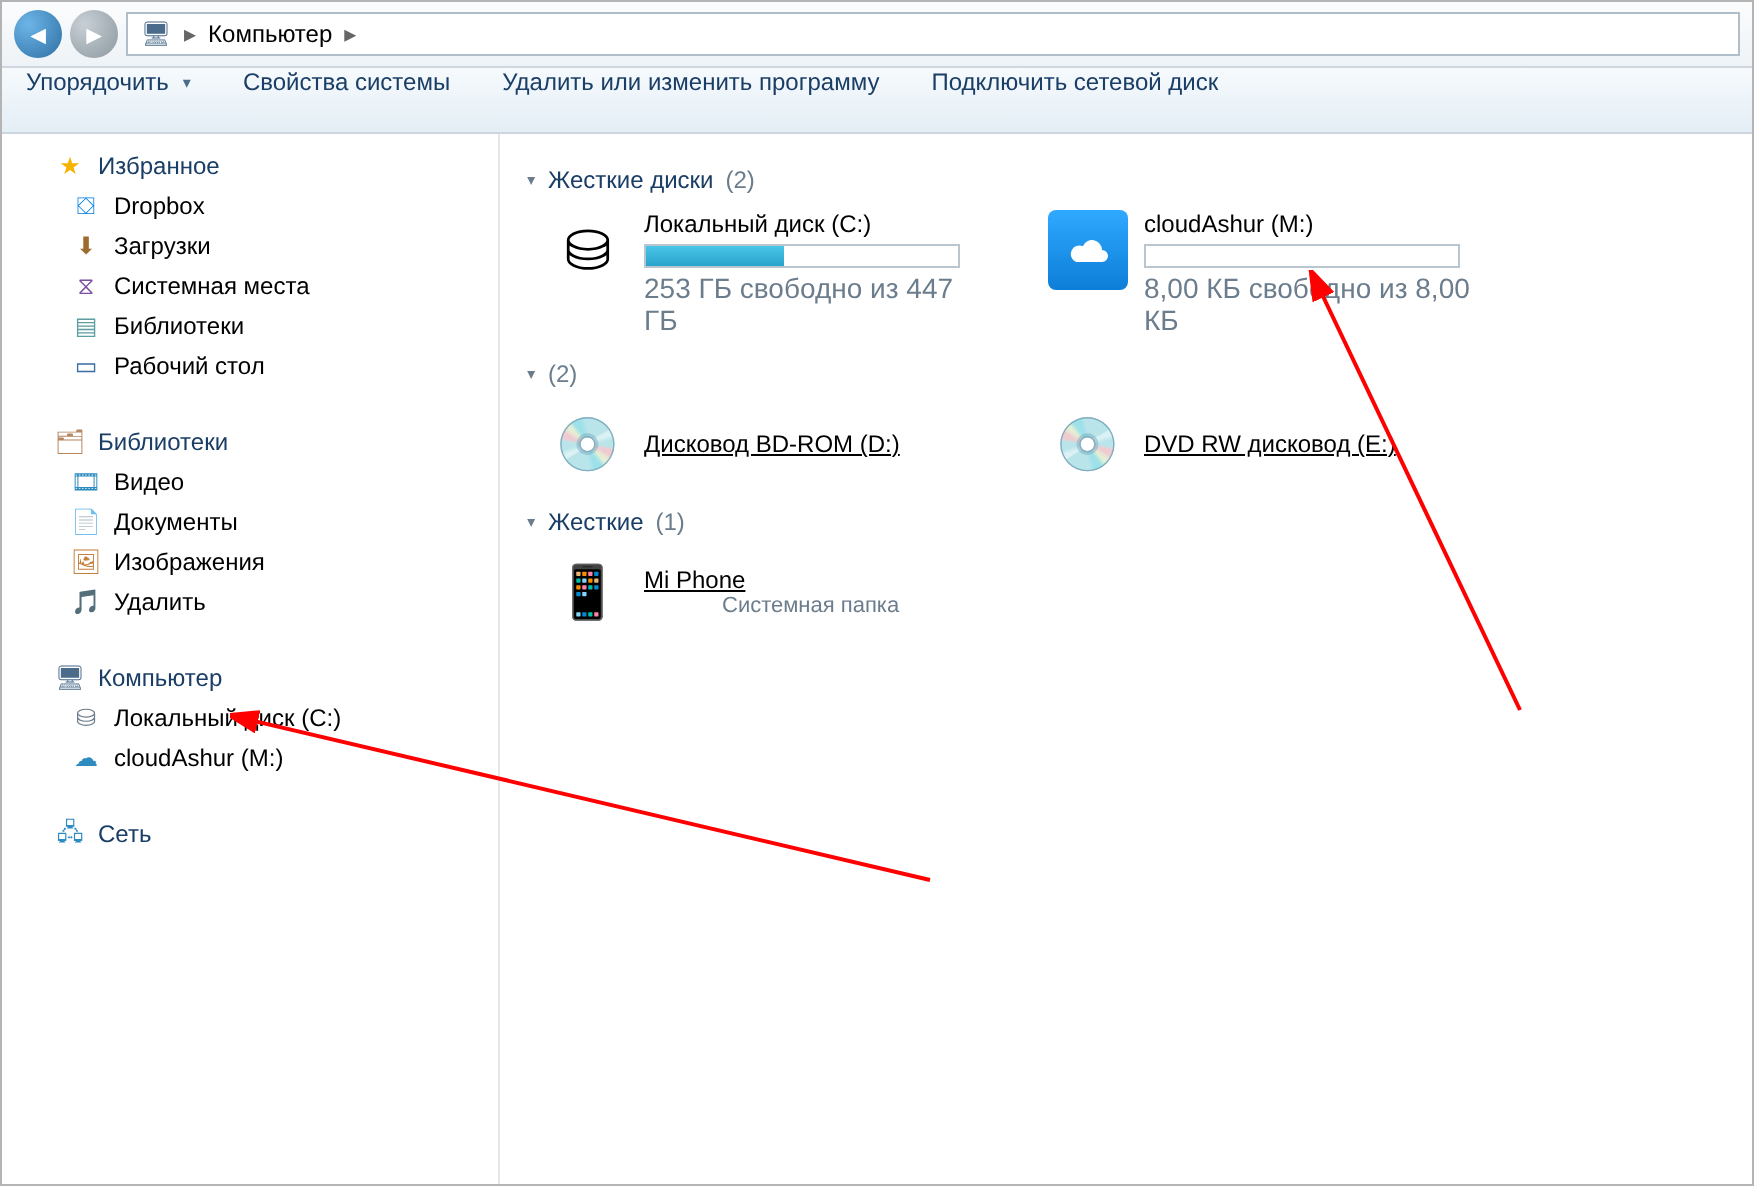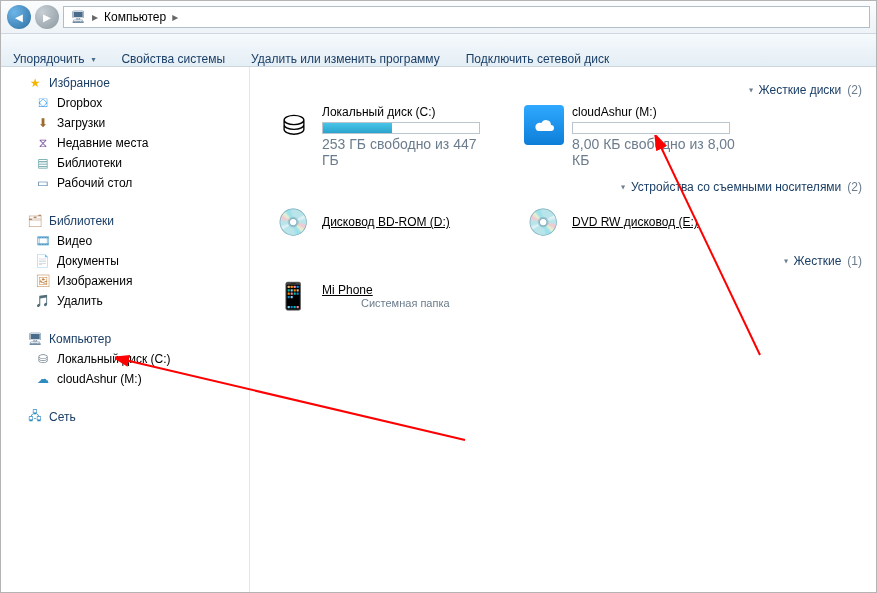--- a/index.html
+++ b/index.html
@@ -8,21 +8,21 @@
   
   .window { border: 1px solid #b4b4b4; height: 593px; background: #fff; display: flex; flex-direction: column; }
 
   .addr { height: 33px; background: linear-gradient(#fbfcfd,#eef3f7); display: flex; align-items: center; padding: 2px 6px; gap: 4px; border-bottom: 1px solid #d0d7de; }
   .nav-btn { width:24px; height:24px; border-radius:50%; background: radial-gradient(circle at 30% 30%, #6db5e8, #2d6fa3); display:flex; align-items:center;justify-content:center; color:#fff; font-size:13px; }
   .nav-btn.fwd { background: radial-gradient(circle at 30% 30%, #c8d0d6, #8c979f); }
   .addr-box { flex:1; height:22px; border:1px solid #b0bec9; background:#fff; display:flex; align-items:center; padding:0 6px; gap:6px; }
   .addr-box .sep { color:#666; }
   .addr-box span { font-size:12px; }
 
-  .toolbar { height:33px; background: linear-gradient(#f6fafd,#e4eef5); border-bottom:1px solid #cdd6de; display:flex; align-items:flex-end; padding:0 12px; gap:26px; font-size:12px; color:#1a3e66; }
+  .toolbar { height:33px; background: linear-gradient(#f6fafd,#e4eef5); border-bottom:1px solid #cdd6de; display:flex; align-items:flex-start; padding:0 12px; gap:26px; font-size:12px; color:#1a3e66; }
   .toolbar .tb-item { display:flex; align-items:center; gap:4px; cursor:default; }
   .toolbar .drop::after { content:"▾"; font-size:8px; margin-left:3px; color:#4a6b8a; }
 
   .split { flex:1; display:flex; min-height:0; }
 
   
   .nav { width:249px; border-right:1px solid #e2e7eb; padding:6px 0 0 0; overflow:hidden; }
   .nav-group { margin-bottom:18px; }
   .nav-hdr { display:flex; align-items:center; gap:6px; padding:2px 4px 2px 14px; font-size:12px; color:#1a3e66; }
   .nav-hdr::before { content:"▸"; font-size:8px; color:#6b7c8c; margin-right:2px; visibility:hidden; }
@@ -39,21 +39,21 @@
   .i-doc    { color:#5a7d5a; }
   .i-img    { color:#c47f3d; }
   .i-mus    { color:#c49a3d; }
   .i-comp   { color:#4a6b8a; }
   .i-hdd    { color:#6b7c8c; }
   .i-cloud  { color:#2e8bc0; }
   .i-net    { color:#2e8bc0; }
 
   
   .content { flex:1; padding:10px 14px; overflow:auto; }
-  .cat-hdr { display:flex; align-items:center; gap:6px; color:#1a3e66; font-size:12px; margin:6px 0 8px 0;justify-content:flex-end; }
+  .cat-hdr { display:flex; align-items:center; gap:6px; color:#1a3e66; font-size:12px; margin:6px 0 8px 0; }
   .cat-hdr::before { content:"▸"; font-size:8px; color:#6b7c8c; transform:rotate(90deg); }
   .cat-hdr .count { color:#6b7c8c; }
 
   .tile-row { display:flex; gap:30px; margin-left:10px; margin-bottom:12px; }
   .drive { display:flex; gap:8px; width:220px; }
   .drive .dicn { width:40px; height:40px; display:flex; align-items:center; justify-content:center; font-size:28px; }
   .drive .dbody { flex:1; }
   .drive .dname { font-size:12px; }
   .drive .bar  { width:158px; height:12px; border:1px solid #b9c6d0; background:#fff; margin:3px 0 2px 0; position:relative; }
   .drive .fill { position:absolute; left:0; top:0; bottom:0; background:linear-gradient(#49c5e8,#2aa3cc); }
@@ -106,21 +106,21 @@
         <div class="nav-item">
             <span class="ico i-box">⛋</span>
             <span>Dropbox</span>
           </div>
         <div class="nav-item">
             <span class="ico i-dl">⬇</span>
             <span>Загрузки</span>
           </div>
         <div class="nav-item">
             <span class="ico i-recent">⧖</span>
-            <span>Недавние места</span>
+            <span>Системная места</span>
           </div>
         <div class="nav-item">
             <span class="ico i-lib">▤</span>
             <span>Библиотеки</span>
           </div>
         <div class="nav-item">
             <span class="ico i-desk">▭</span>
             <span>Рабочий стол</span>
           </div>
       </div>
@@ -199,21 +199,20 @@
             <div class="dname">cloudAshur (M:)</div>
             <div class="bar">
                 <div class="fill" style="width:0%"></div>
               </div>
             <div class="stat">8,00 КБ свободно из 8,00 КБ</div>
           </div>
         </div>
       </div>
 
       <div class="cat-hdr">
-        <span>Устройства со съемными носителями</span>
         <span class="count">(2)</span>
       </div>
       <div class="tile-row">
         <div class="dev">
           <div class="dicn">💿</div>
           <div>
               <div class="dname">Дисковод BD-ROM (D:)</div>
             </div>
         </div>
         <div class="dev">

